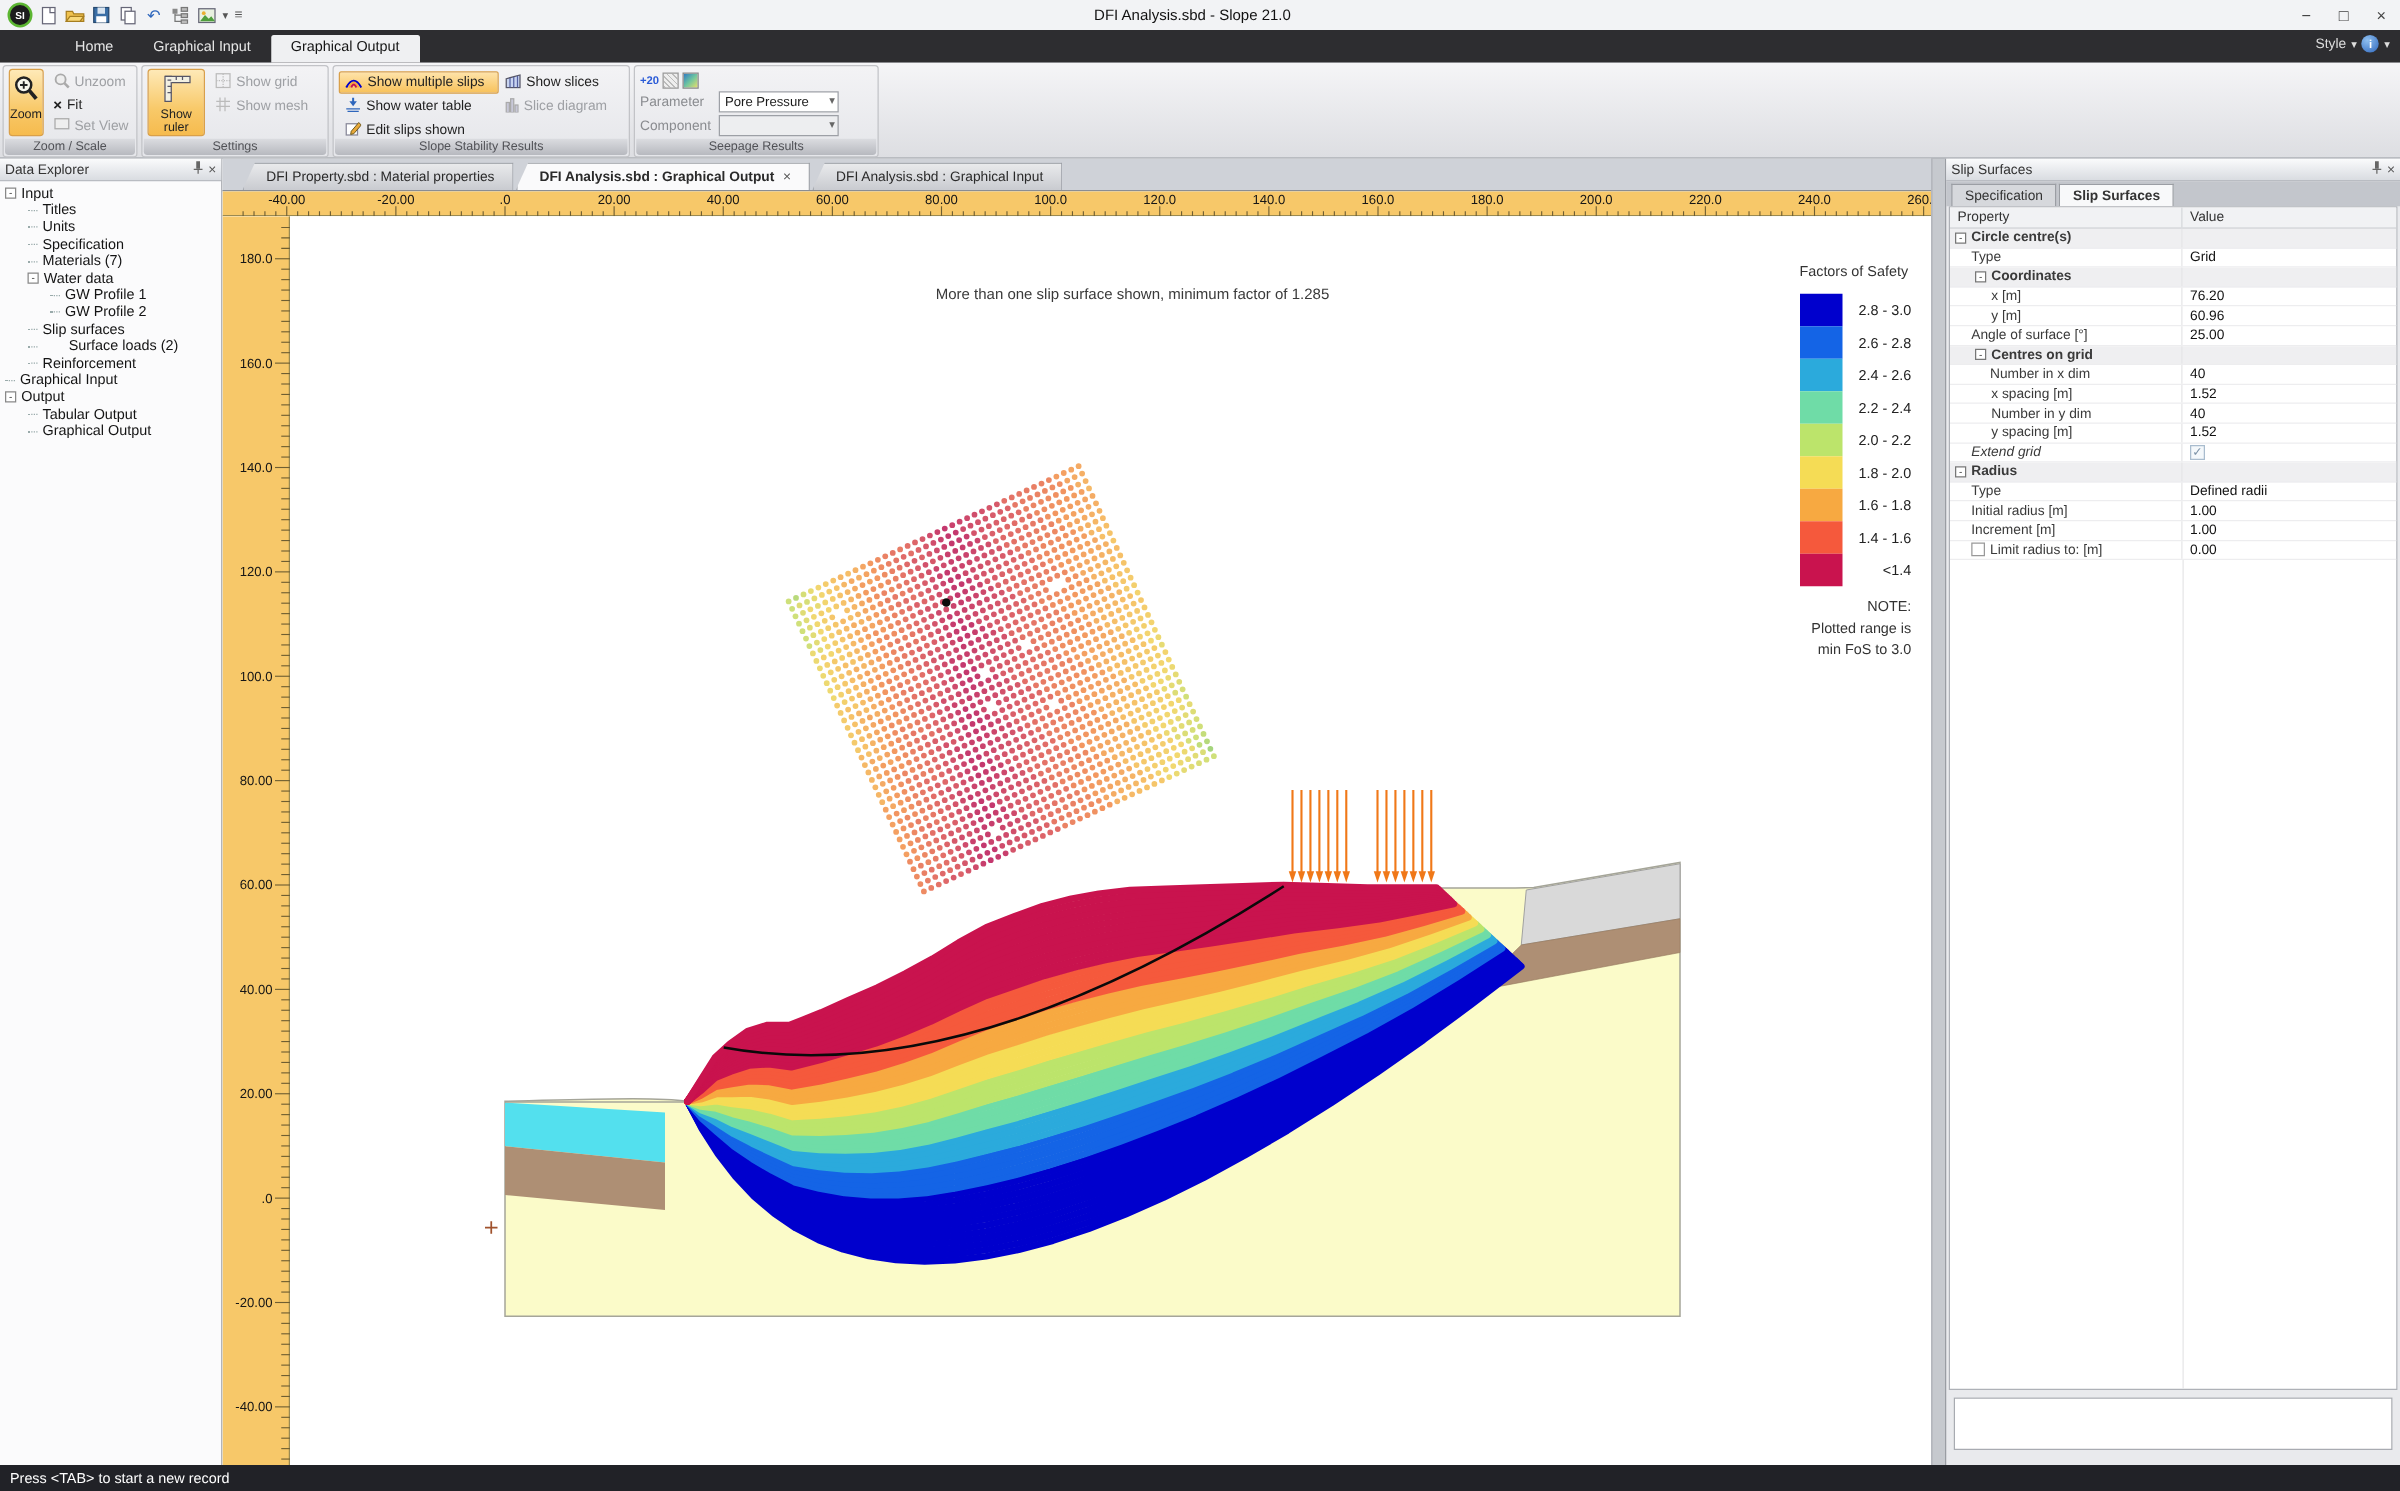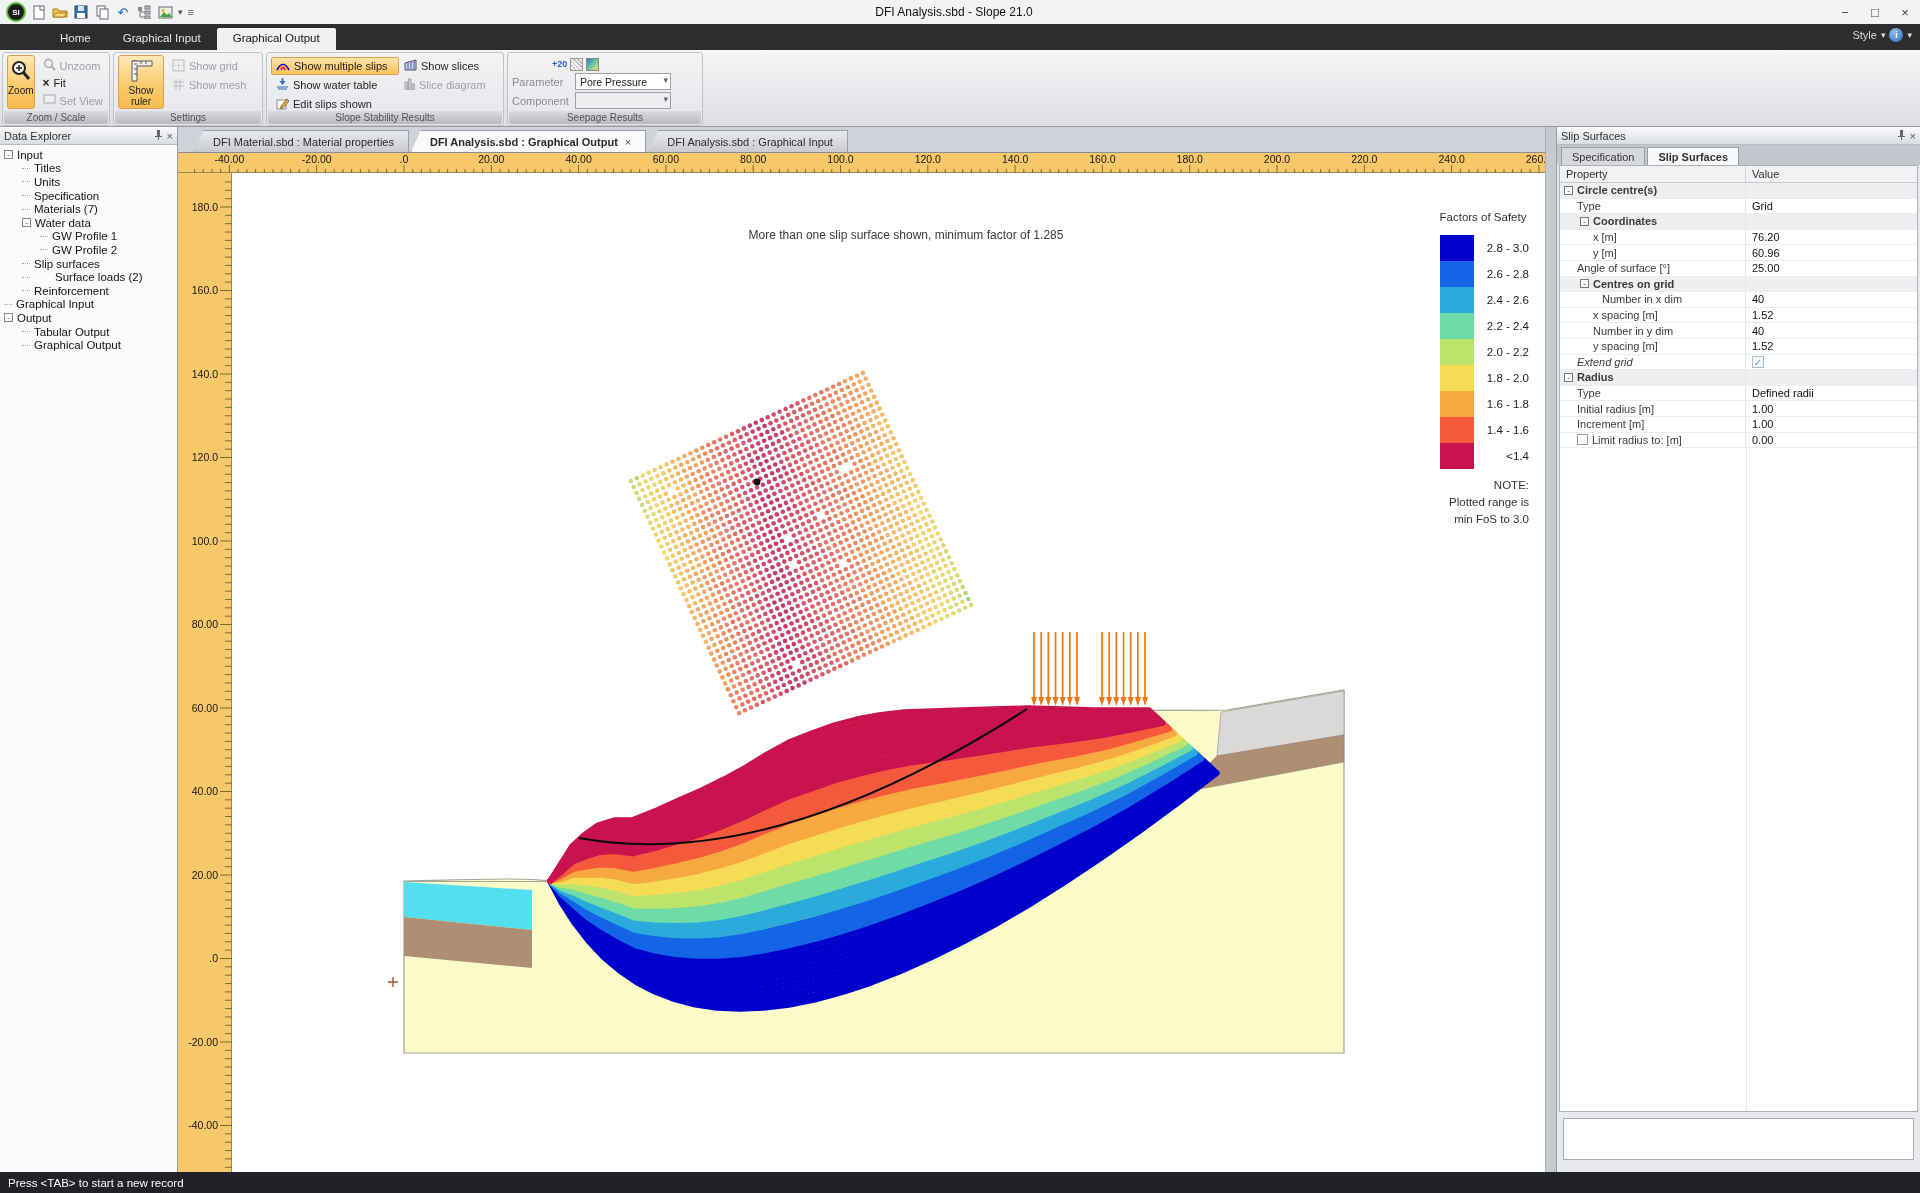--- a/index.html
+++ b/index.html
@@ -36,21 +36,21 @@
   .sbtn.dis, .bigbtn.dis { color:#9EA0A4; }
   .slopegrid { display:grid; grid-template-columns:128px 102px; grid-auto-rows:19px; align-content:start; padding-top:2px; }
   .seepcol { display:flex; flex-direction:column; gap:2px; padding-top:2px; }
   .seeprow { display:flex; align-items:center; gap:5px; height:17px; }
   .seeplabel { color:#8A8C90; width:58px; font-size:11px; }
   .combo { width:96px; height:17px; background:#fff; border:1px solid #9DA0A6; font-size:10.5px; display:flex; align-items:center; padding:0 14px 0 4px; position:relative; white-space:nowrap;text-align:center; }
   .combo:after { content:"▾"; position:absolute; right:2px; top:1px; font-size:9px; color:#666; }
   .combo.dis { background:#EDEEF0; }
   .hatchicon { width:13px; height:13px; border:1px solid #999; background:repeating-linear-gradient(45deg,#BBB 0 1px,#EEE 1px 3px); }
   .gradicon { width:13px; height:13px; border:1px solid #888; background:linear-gradient(135deg,#2E7BC4,#6FC5A0,#E8E06A); }
-  .p20 { color:#2A5BD7; font-weight:bold; font-size:9px;margin-left:40px; }
+  .p20 { color:#2A5BD7; font-weight:bold; font-size:9px; }
 
   
   .dock { flex:1; display:flex; background:#C6C9CE; min-height:0; }
 
   
   .explorer { width:178px; flex:0 0 auto; background:#FBFBFC; border-right:1px solid #9A9DA3; display:flex; flex-direction:column; }
   .panelhead { height:18px; background:linear-gradient(#FAFBFC,#D9DCE1); border-bottom:1px solid #B9BCC2; display:flex; align-items:center; padding:0 4px; font-size:11px; color:#333; flex:0 0 auto; }
   .panelhead .ph-icons { margin-left:auto; display:flex; align-items:center; gap:4px; color:#555; }
   .tree { flex:1; padding-top:3px; font-size:11.5px; overflow:hidden; }
   .trow { height:13.6px; display:flex; align-items:center; color:#141414; white-space:nowrap; }
@@ -376,21 +376,21 @@
           <div class="trow" style="padding-left: 22px;">
             <span class="tdash"></span>
             <span>Graphical Output</span>
           </div>
         </div>
     </div>
 
     <div class="center">
       <div class="doctabs" id="doctabs">
           <div class="dtab">
-            <span>DFI Material.sbd : Material properties</span>
+            <span>DFI Property.sbd : Material properties</span>
           </div>
           <div class="dtab active">
             <span>DFI Analysis.sbd : Graphical Output</span>
             <span class="dclose">×</span>
           </div>
           <div class="dtab">
             <span>DFI Analysis.sbd : Graphical Input</span>
           </div>
         </div>
       <div class="rulerH"><svg id="hruler" width="1367" height="20">
@@ -2495,21 +2495,21 @@
               </div>
             </div>
             <div class="prow grp">
               <div class="pcellL" style="padding-left: 33px;">
                 <span class="pexp" style="left: 20px;">-</span>
                 <span>Centres on grid</span>
               </div>
               <div class="pcellR"></div>
             </div>
             <div class="prow">
-              <div class="pcellL" style="padding-left: 42px;">
+              <div class="pcellL" style="padding-left: 32px;">
                 <span>Number in x dim</span>
               </div>
               <div class="pcellR">
                 <span>40</span>
               </div>
             </div>
             <div class="prow">
               <div class="pcellL" style="padding-left: 33px;">
                 <span>x spacing [m]</span>
               </div>

